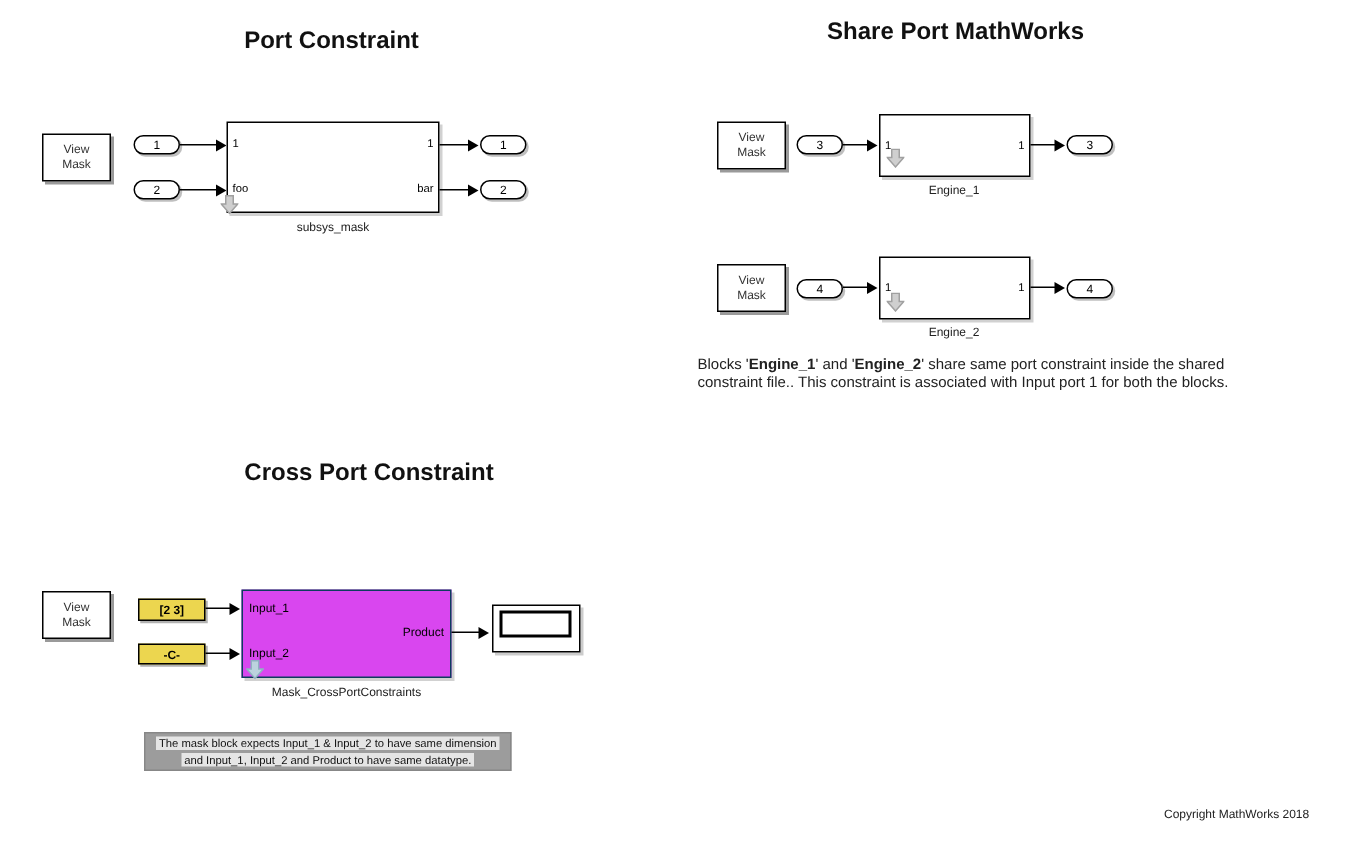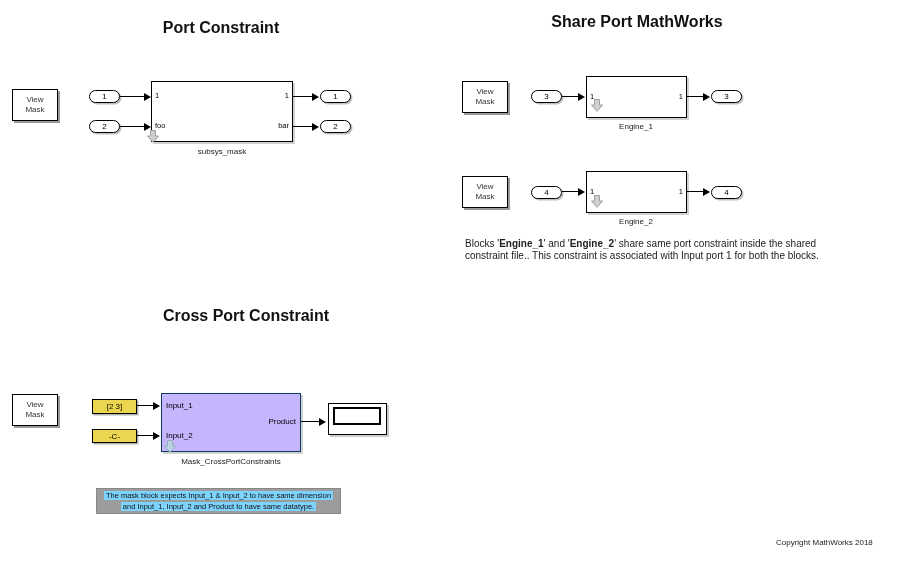--- a/index.html
+++ b/index.html
@@ -4,54 +4,54 @@
 <style>
   * { box-sizing: border-box; margin: 0; padding: 0; }
   html,body { background:#fff; }
   body { font-family: "Liberation Sans", sans-serif; color:#000; }
   #canvas { position:relative; width:906px; height:562px; background:#ffffff; overflow:hidden; }
 
   .title { position:absolute; font-size:16px; font-weight:bold; white-space:nowrap; transform:translateX(-50%); color:#111; }
 
   .vm { position:absolute; width:46px; height:32px; background:#fff; border:1px solid #000;
         box-shadow:2px 2px 0 #9a9a9a; display:flex; align-items:center; justify-content:center;
-        font-size:8px; line-height:10px; color:#333; text-align:center; white-space:pre-line; }
+        font-size:8px; line-height:10px; color:#333; text-align:center; white-space:pre-line;margin-left:16px; }
 
   .oval { position:absolute; width:31px; height:13px; background:#fff; border:1.5px solid #000;
           border-radius:8px; box-shadow:1.5px 1.5px 0 rgba(0,0,0,0.25);
           display:flex; align-items:center; justify-content:center; font-size:8px; }
 
   .blk { position:absolute; background:#fff; border:1.5px solid #000; box-shadow:2px 2px 0 rgba(0,0,0,0.18); }
-  .blk.blue { background:#c4b5fd; border-color:#0d3d5e; }
+  .blk.blue { background:#d946ef; border-color:#0d3d5e; }
 
   .plabel { position:absolute; font-size:7.5px; line-height:10px; white-space:nowrap; }
   .plabel8 { position:absolute; font-size:8px; line-height:10px; white-space:nowrap; }
 
   .blabel { position:absolute; font-size:8px; white-space:nowrap; transform:translateX(-50%); color:#222; }
 
   .wire { position:absolute; height:0; border-top:1.4px solid #000; }
   .ah { position:absolute; width:0; height:0; border-left:7px solid #000;
         border-top:4px solid transparent; border-bottom:4px solid transparent; }
 
   .const { position:absolute; width:45px; background:#ecd64f; border:1.5px solid #000;
            box-shadow:1.5px 1.5px 0 rgba(0,0,0,0.3); display:flex; align-items:center;
-           justify-content:center; font-size:8px; font-weight:normal; }
+           justify-content:center; font-size:8px; font-weight:bold; }
 
   .display { position:absolute; left:328px; top:403px; width:59px; height:32px; background:#fff;
              border:1.5px solid #000; box-shadow:2px 2px 0 rgba(0,0,0,0.2); }
   .display .inner { position:absolute; left:4px; top:3px; width:48px; height:18px; border:2px solid #000; background:#fff; }
 
   .badge { position:absolute; width:12px; height:13px; }
 
   .share-note { position:absolute; left:465px; top:238px; width:362px; font-size:10px; line-height:11.5px; color:#222; }
   .share-note b { font-weight:bold; }
 
   .cross-note { position:absolute; left:96px; top:488px; width:245px; height:26px; background:#9c9c9c;
                 border:1px solid #878787; font-size:7.5px; line-height:11px; text-align:center; padding-top:1px; color:#111; }
-  .cross-note .hl { background:#7dd3fc; padding:0 2px; }
+  .cross-note .hl { background:#e5e5e5; padding:0 2px; }
 
   .copyright { position:absolute; left:776px; top:538px; font-size:8px; color:#222; white-space:nowrap; }
 </style>
 </head>
 <body>
 
 <div id="canvas">
 
   <div class="title" style="left:221px; top:19px;text-align:center;">Port Constraint</div>
   <div class="title" style="left:637px; top:13px;">Share Port MathWorks</div>

